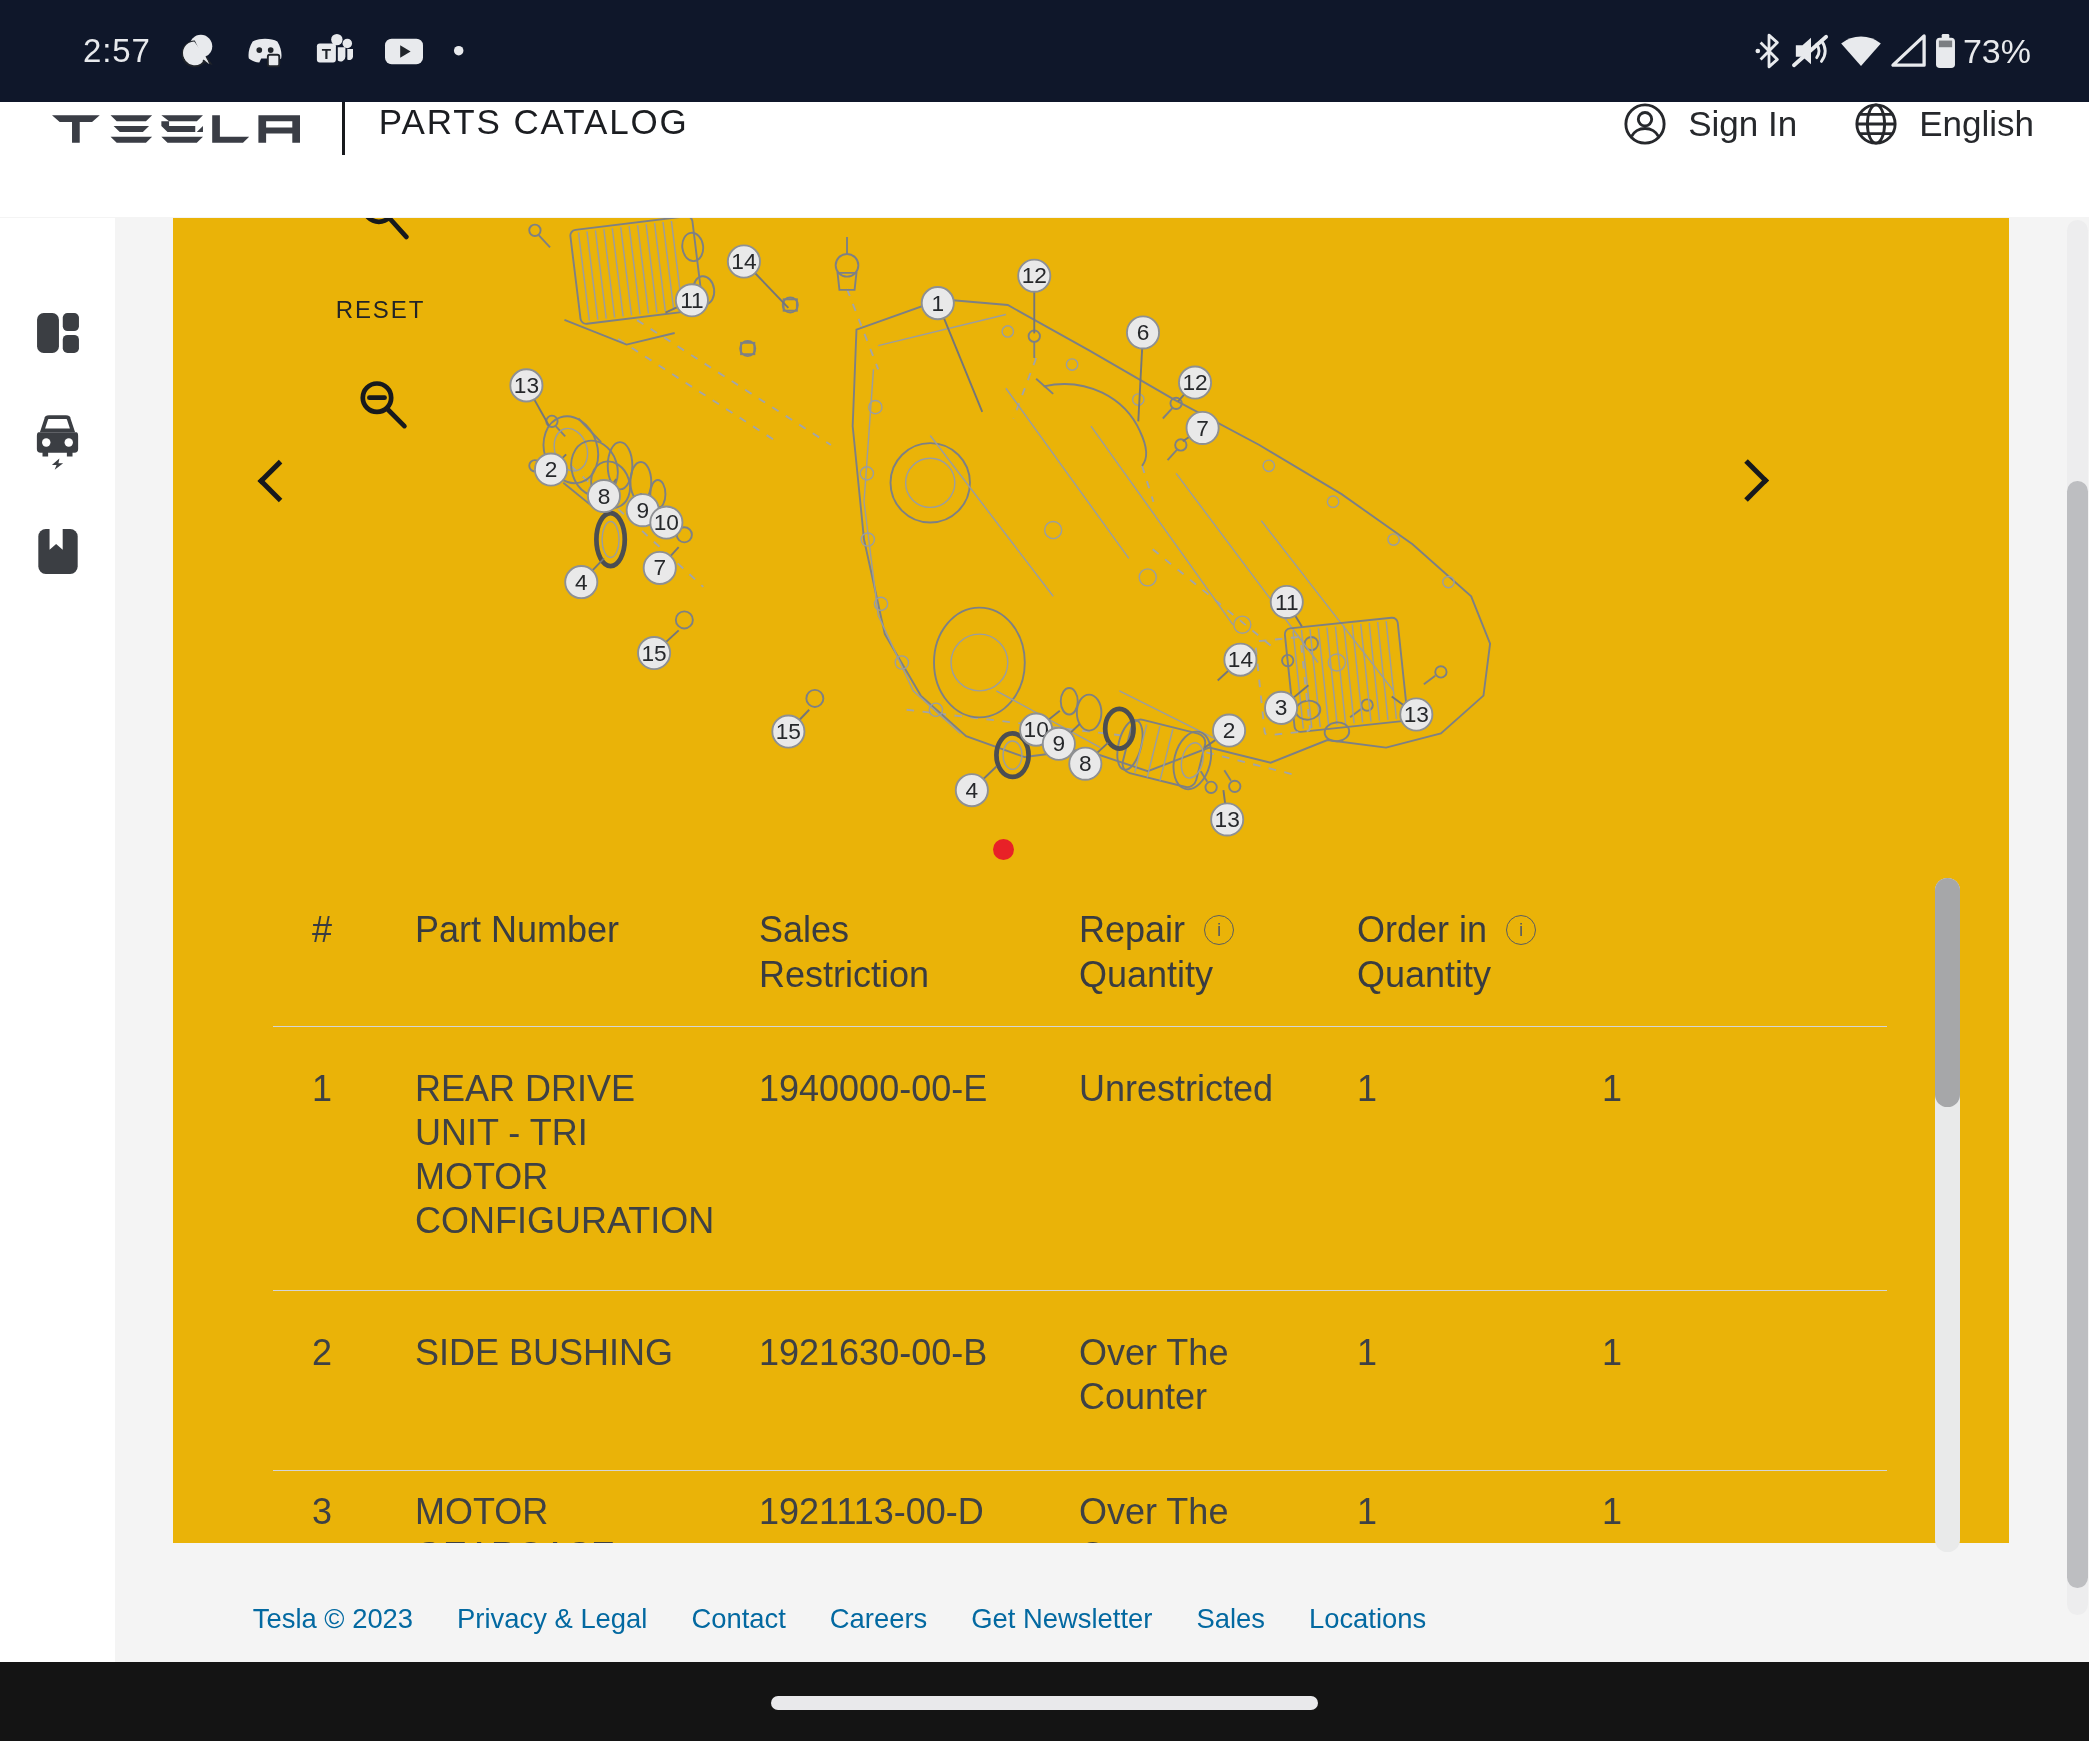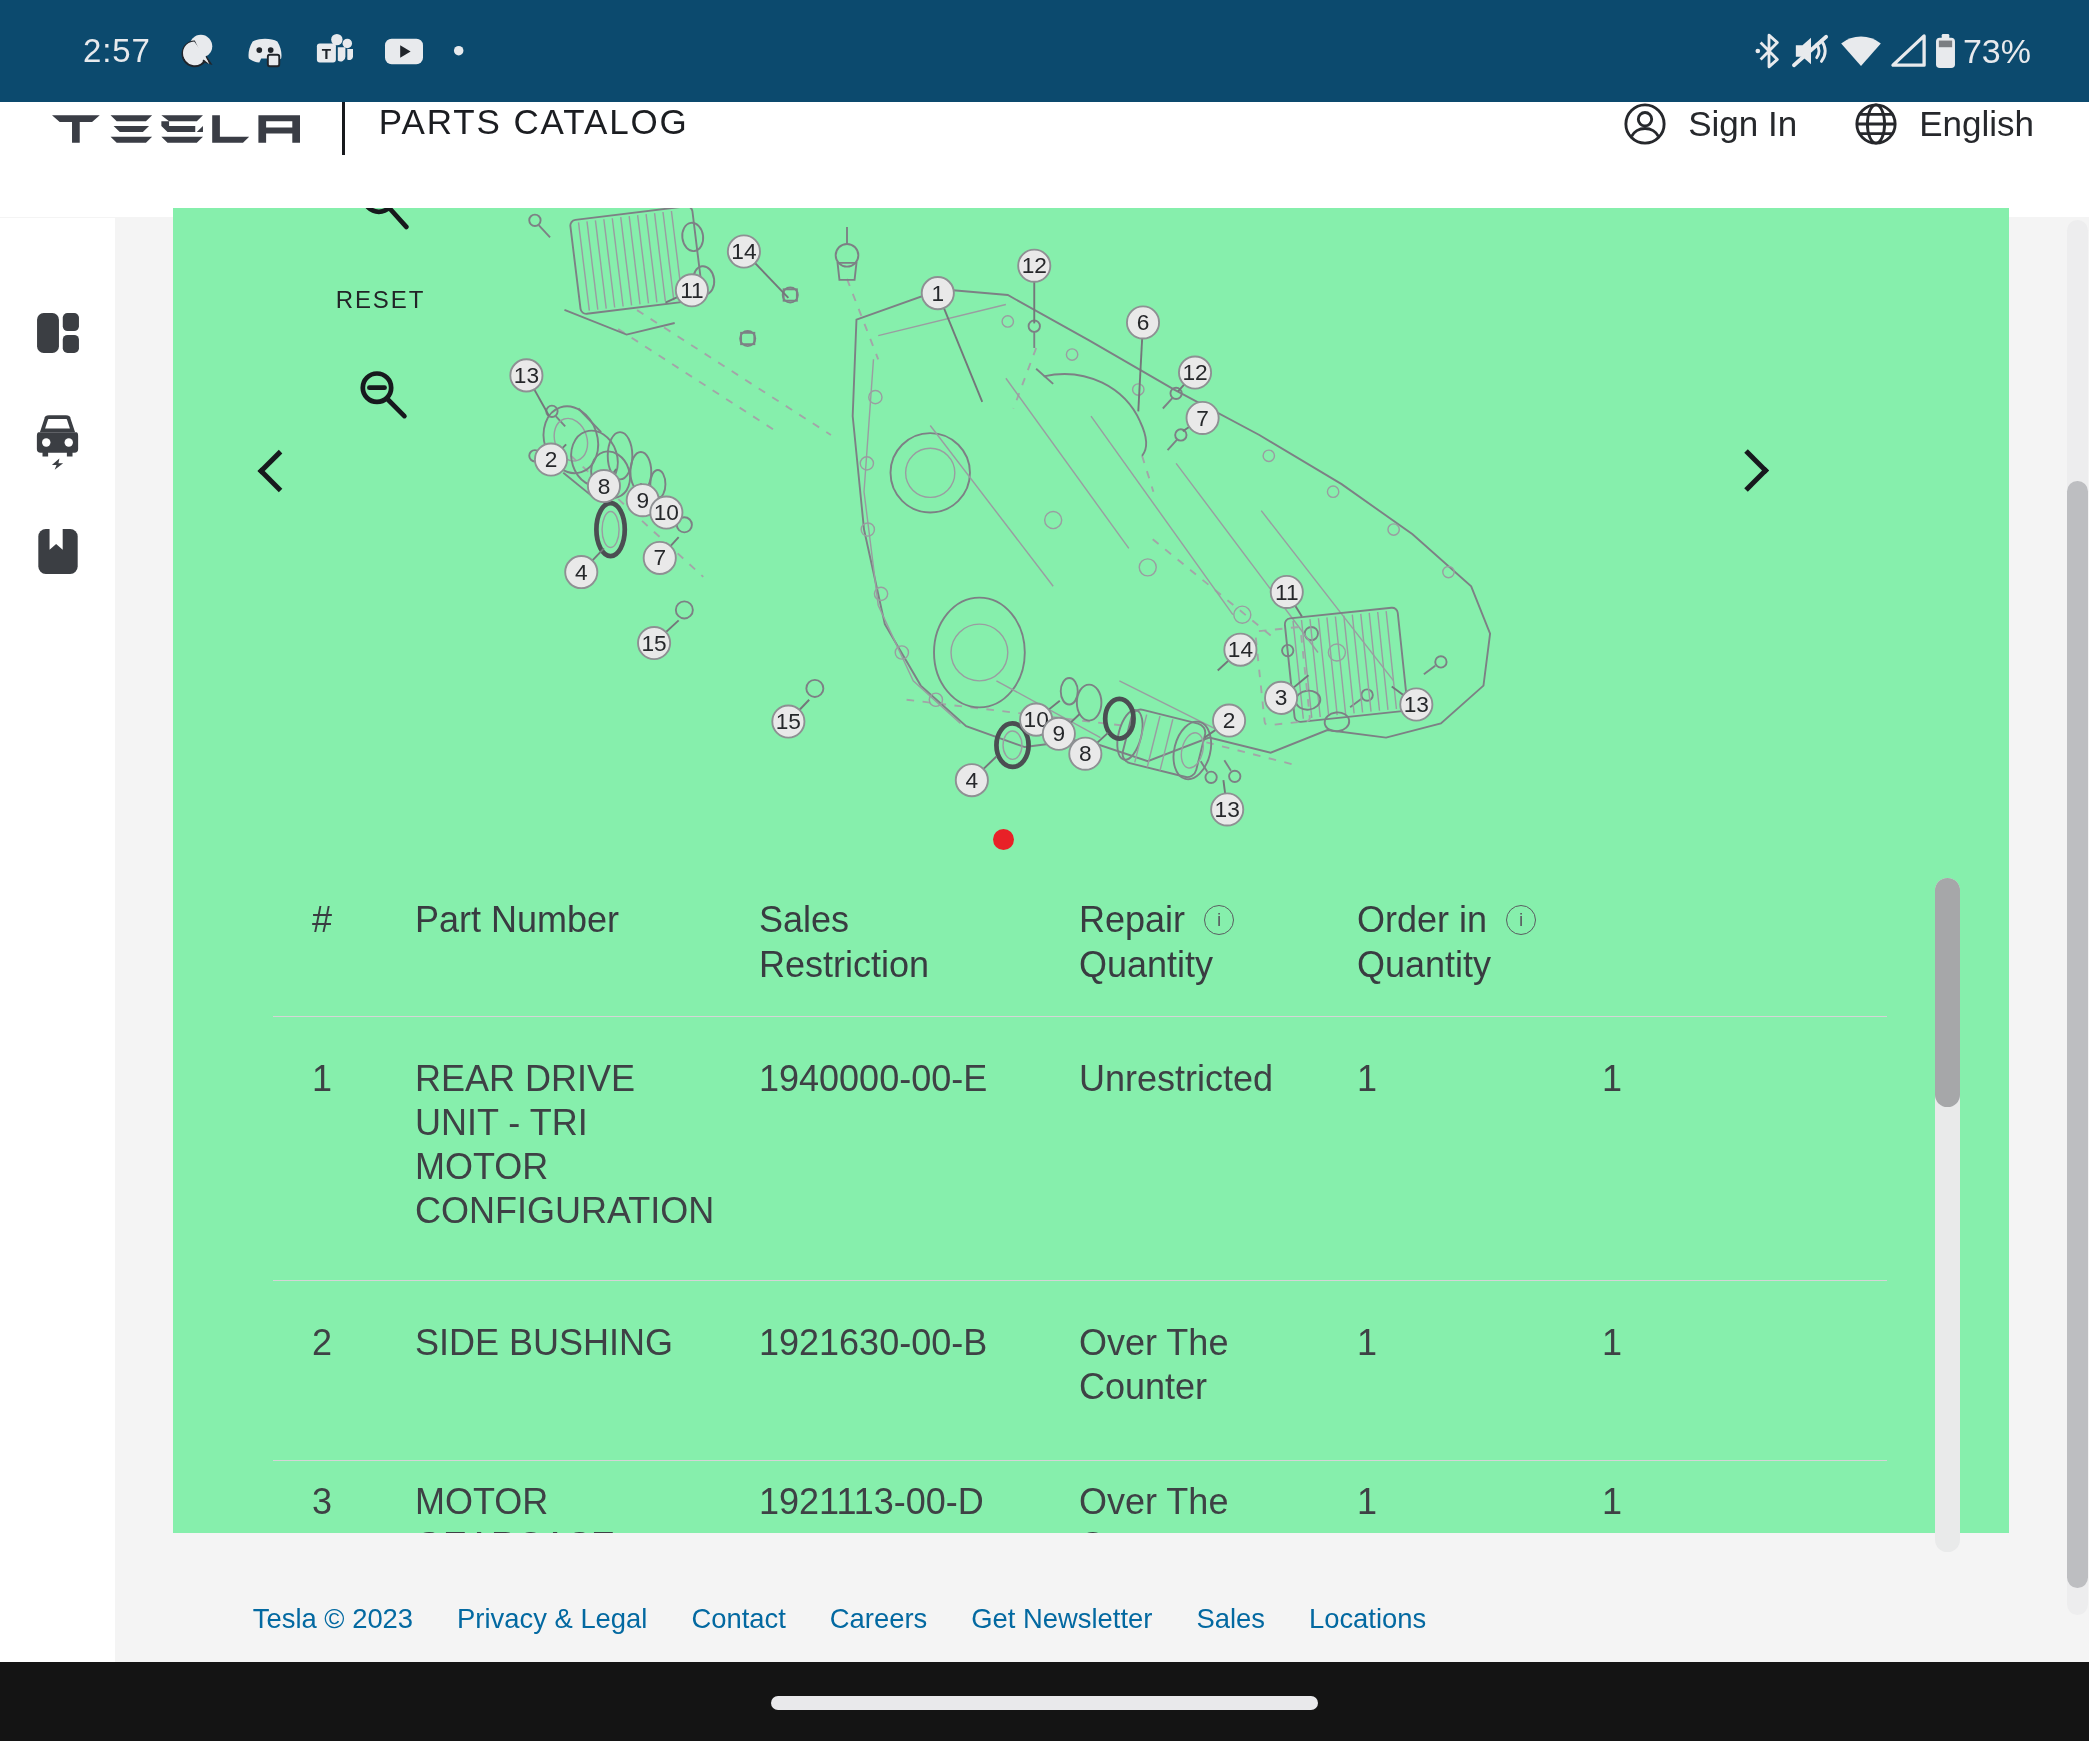--- a/index.html
+++ b/index.html
@@ -5,21 +5,21 @@
   html,body{margin:0;padding:0;}
   body{
     width:2090px;height:1741px;position:relative;overflow:hidden;
     background:#f4f4f4;
     font-family:"Liberation Sans", sans-serif;
     -webkit-font-smoothing:antialiased;
   }
   
   .status-bar{
     position:absolute;left:0;top:0;width:2090px;height:102px;
-    background:#0c4a6e;color:#e8eaed;display:flex;align-items:center;
+    background:#0f172a;color:#e8eaed;display:flex;align-items:center;
   }
   .sb-left{display:flex;align-items:center;gap:28px;margin-left:83px;}
   .sb-time{font-size:33px;font-weight:500;letter-spacing:0.9px;}
   .sb-right{display:flex;align-items:center;gap:7px;margin-left:auto;margin-right:59px;}
   .sb-batt-text{font-size:34px;font-weight:400;}
   .sb-ic{display:block;}
   
   .app-header{
     position:absolute;left:0;top:102px;width:2090px;height:115px;background:#ffffff;
     display:flex;align-items:flex-start;
@@ -34,22 +34,22 @@
   .side-rail{
     position:absolute;left:0;top:218px;width:115px;height:1444px;background:#ffffff;
     display:flex;flex-direction:column;align-items:center;
   }
   .rail-btn{width:115px;display:flex;justify-content:center;cursor:pointer;}
   .rail-btn.b1{margin-top:95px;}
   .rail-btn.b2{margin-top:62px;}
   .rail-btn.b3{margin-top:59px;}
   
   .card{
-    position:absolute;left:173px;top:208px;width:1836px;height:1325px;
-    background:#86efac;overflow:hidden;
+    position:absolute;left:173px;top:218px;width:1836px;height:1325px;
+    background:#eab308;overflow:hidden;
   }
   .diagram-svg{position:absolute;left:0;top:0;}
   .reset-label{
     position:absolute;left:129px;top:78px;width:157px;text-align:center;
     font-size:24px;letter-spacing:1.9px;color:#222427;font-weight:500;cursor:pointer;
   }
   .chev{
     position:absolute;width:24.6px;height:24.6px;border-left:5.7px solid #17191d;border-bottom:5.7px solid #17191d;
     cursor:pointer;
   }

